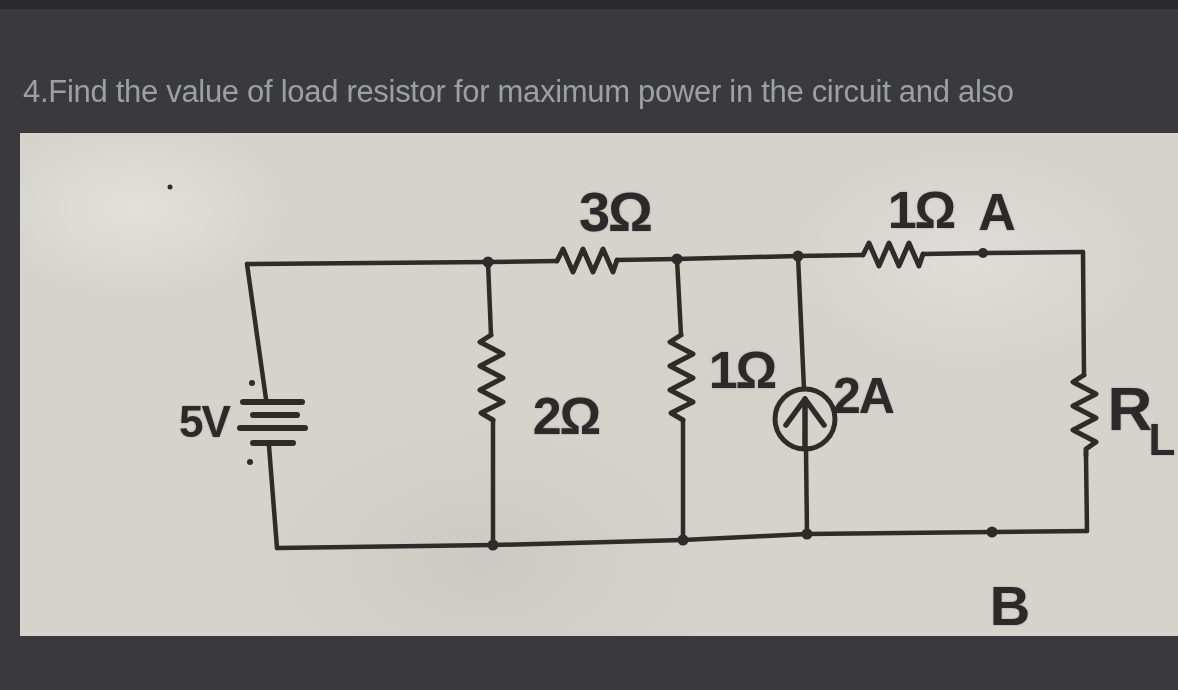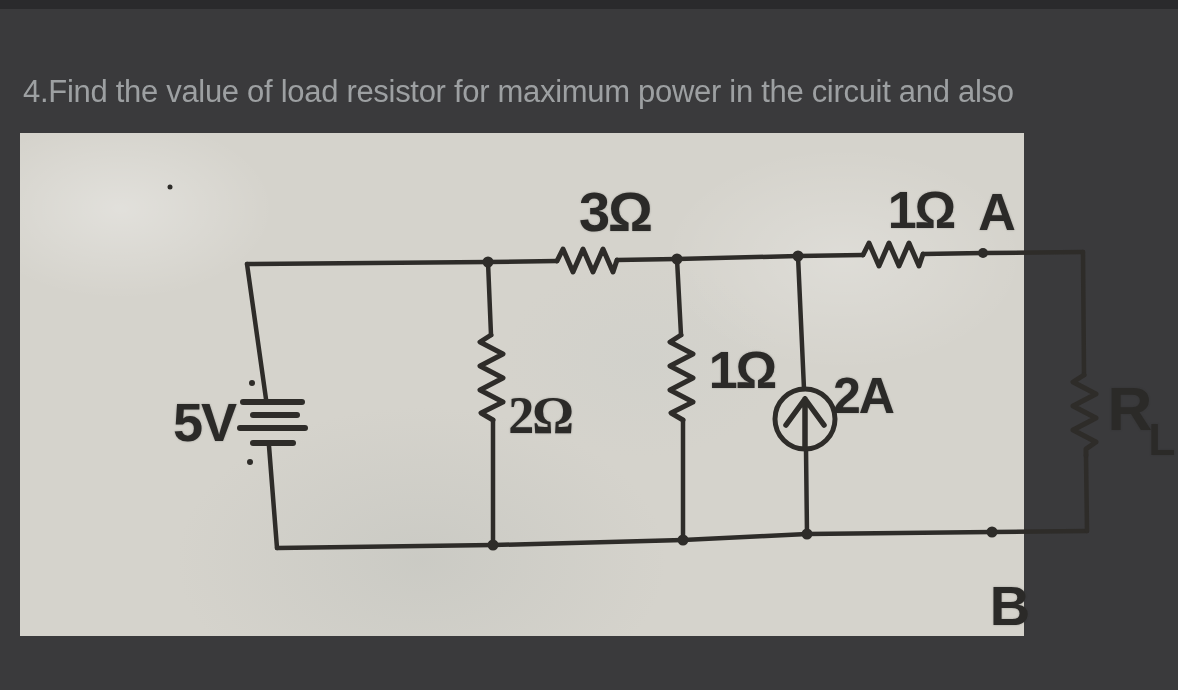--- a/index.html
+++ b/index.html
@@ -11,21 +11,21 @@
   .top-strip{
     position:absolute;left:0;top:0;width:1178px;height:9px;background:#2a2a2c;
   }
   .question{
     position:absolute;left:23px;top:24px;width:1140px;
     color:#9da0a2;font-size:31px;line-height:43px;font-weight:500;
     letter-spacing:-0.3px;
     margin-top:46px;
   }
   .photo{
-    position:absolute;left:20px;top:133px;width:1004px;height:503px;
+    position:absolute;left:20px;top:133px;width:1158px;height:503px;
     background:
       radial-gradient(ellipse 220px 130px at 10% 15%, rgba(255,255,255,0.30), transparent 70%),
       radial-gradient(ellipse 350px 220px at 40% 85%, rgba(176,180,176,0.28), transparent 70%),
       radial-gradient(ellipse 260px 160px at 82% 25%, rgba(255,255,255,0.22), transparent 70%),
       radial-gradient(ellipse 200px 140px at 62% 45%, rgba(200,205,202,0.25), transparent 70%),
       #d5d3cc;
   }
   .circuit-svg{position:absolute;left:0;top:0;filter:blur(0.3px);}
   .clabel{
     position:absolute;transform:translate(-50%,-50%);
@@ -95,20 +95,20 @@
       <circle cx="972" cy="399" r="5.5"></circle>
       <circle cx="232" cy="250" r="3"></circle>
       <circle cx="230" cy="329" r="3"></circle>
       <circle cx="150" cy="54" r="2.5"></circle>
     </g>
   </svg>
 
   <div class="clabel" style="left:595px;top:79px;font-size:56px;">3Ω</div>
   <div class="clabel" style="left:901px;top:77px;font-size:52px;">1Ω</div>
   <div class="clabel" style="left:976px;top:79px;font-size:52px;">A</div>
-  <div class="clabel" style="left:520px;top:283px;font-size:52px;font-family:Liberation Serif, serif;">2Ω</div>
+  <div class="clabel" style="left:546px;top:283px;font-size:52px;">2Ω</div>
   <div class="clabel" style="left:722px;top:237px;font-size:52px;">1Ω</div>
   <div class="clabel" style="left:843px;top:263px;font-size:50px;">2A</div>
   <div class="clabel" style="left:1109px;top:276px;font-size:62px;">R</div>
   <div class="clabel" style="left:1141px;top:307px;font-size:44px;">L</div>
   <div class="clabel" style="left:989px;top:473px;font-size:56px;">B</div>
-  <div class="clabel" style="left:184px;top:289px;font-size:54px;">5V</div>
+  <div class="clabel" style="left:184px;top:289px;font-size:44px;">5V</div>
 </div>
 
 </body></html>

